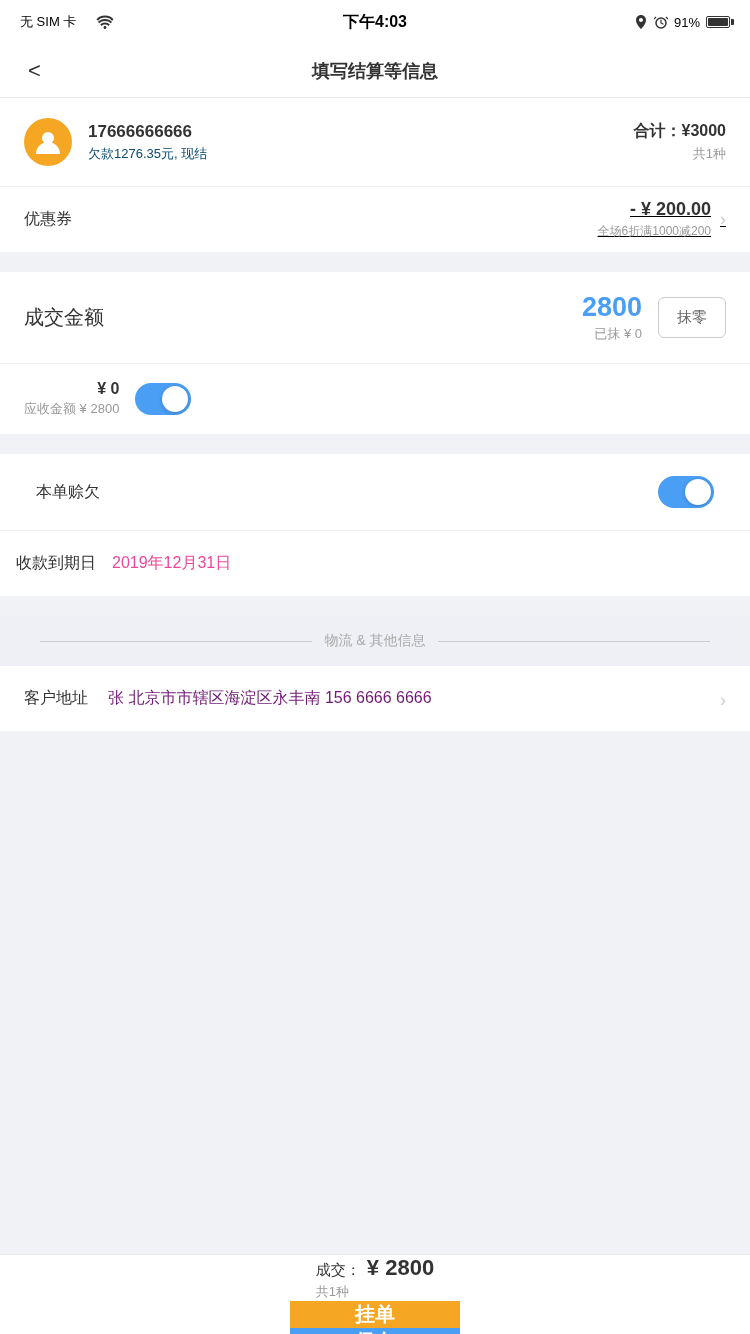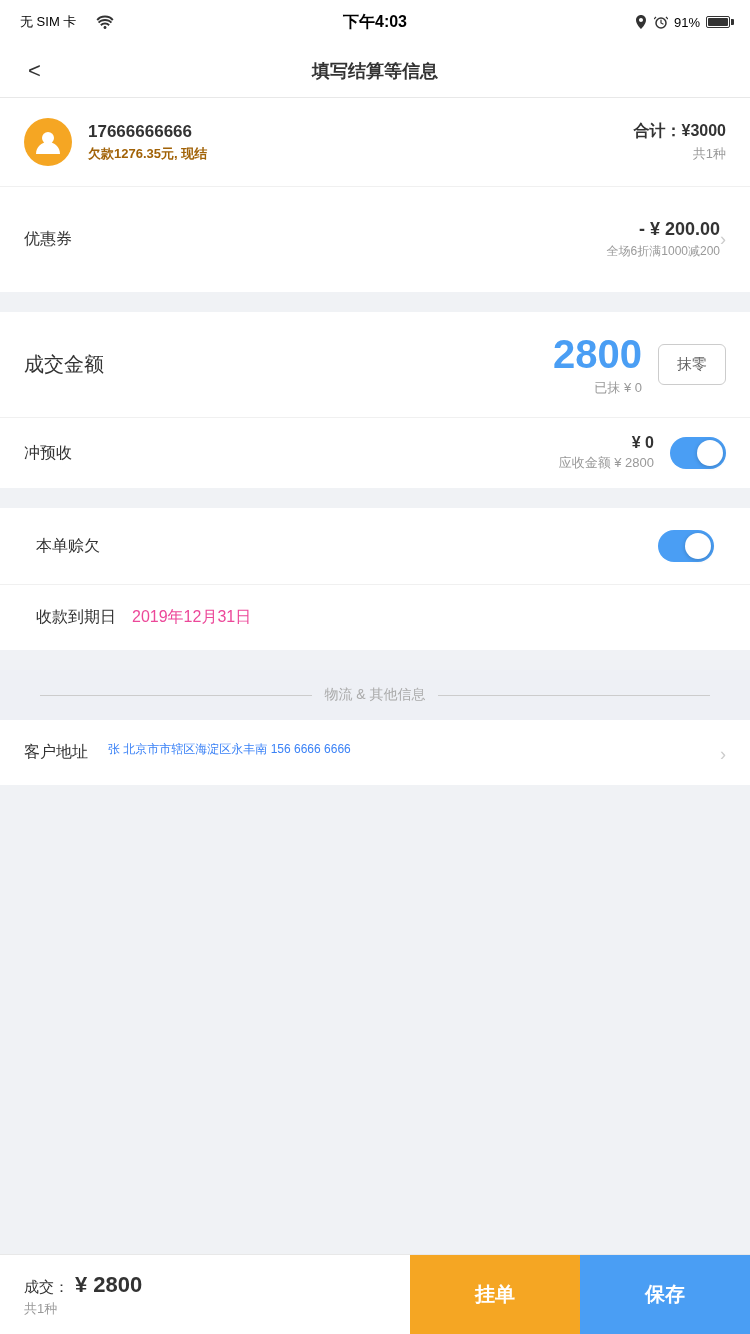--- a/index.html
+++ b/index.html
@@ -136,56 +136,56 @@
     .user-info {
       flex: 1;
     }
     .user-phone {
       font-size: 17px;
       font-weight: 600;
       color: #333;
     }
     .user-sub {
       font-size: 13px;
-      color: #a16207;
+      color: #0c4a6e;
       margin-top: 3px;
-      font-weight: bold;
     }
     .user-total {
       text-align: right;
     }
     .total-amount {
       font-size: 16px;
       font-weight: 600;
       color: #333;
     }
     .total-sub {
       font-size: 13px;
       color: #999;
       margin-top: 3px;
     }
 
     
     .coupon-row {
       display: flex;
       align-items: center;
-      padding: 32px 24px;
+      padding: 12px 24px;
       background: #fff;
       border-top: 1px solid #f0f0f0;
     }
     .coupon-label {
       font-size: 16px;
       color: #333;
       flex: 1;
     }
     .coupon-right {
       text-align: right;
       display: flex;
       align-items: center;
-      gap: 0;
+      gap: 9px;
+      text-decoration: underline;
     }
     .coupon-amount {
       font-size: 18px;
       font-weight: 600;
       color: #333;
     }
     .coupon-desc {
       font-size: 12px;
       color: #999;
       margin-top: 3px;
@@ -215,21 +215,21 @@
     .deal-right {
       margin-left: auto;
       display: flex;
       align-items: center;
       gap: 16px;
     }
     .deal-amount-wrap {
       text-align: right;
     }
     .deal-amount {
-      font-size: 40px;
+      font-size: 27px;
       font-weight: 700;
       color: #4a9ef4;
       margin-left: 43px;
     }
     .deal-sub {
       font-size: 13px;
       color: #999;
       margin-top: 2px;
     }
     .round-btn {
@@ -306,21 +306,21 @@
     .single-label {
       font-size: 16px;
       color: #333;
       flex: 1;
     }
 
     
     .date-row {
       display: flex;
       align-items: center;
-      padding: 22px 36px;
+      padding: 22px 16px;
       background: #fff;
       border-top: 1px solid #f0f0f0;
     }
     .date-label {
       font-size: 16px;
       color: #333;
       margin-right: 16px;
     }
     .date-value {
       font-size: 16px;
@@ -353,22 +353,22 @@
       background: #fff;
     }
     .address-label {
       font-size: 16px;
       color: #333;
       margin-right: 20px;
       flex-shrink: 0;
       padding-top: 2px;
     }
     .address-value {
-      font-size: 12px;
-      color: #3b82f6;
+      font-size: 16px;
+      color: #701a75;
       flex: 1;
       line-height: 1.5;
     }
     .address-chevron {
       color: #ccc;
       font-size: 18px;
       padding-top: 4px;
     }
 
     
@@ -380,20 +380,21 @@
     
     .footer {
       position: fixed;
       bottom: 0;
       width: 750px;
       height: 80px;
       background: #fff;
       display: flex;
       align-items: center;
       border-top: 1px solid #e8e8e8;
+      flex-direction: column;
     }
     .footer-info {
       flex: 1;
       padding: 0 24px;
     }
     .footer-deal {
       font-size: 16px;
       color: #333;
       display: flex;
       align-items: baseline;
@@ -515,21 +516,20 @@
       <div class="deal-right">
         <div class="deal-amount-wrap">
           <div class="deal-amount">2800</div>
           <div class="deal-sub">已抹  ¥ 0</div>
         </div>
         <button class="round-btn">抹零</button>
       </div>
     </div>
 
     <div class="prepay-row">
-      <span class="prepay-label">冲预收</span>
       <div class="prepay-right">
         <div class="prepay-amount-wrap">
           <div class="prepay-amount">¥ 0</div>
           <div class="prepay-sub">应收金额 ¥ 2800</div>
         </div>
         <div class="toggle"></div>
       </div>
     </div>
   </div>
 

